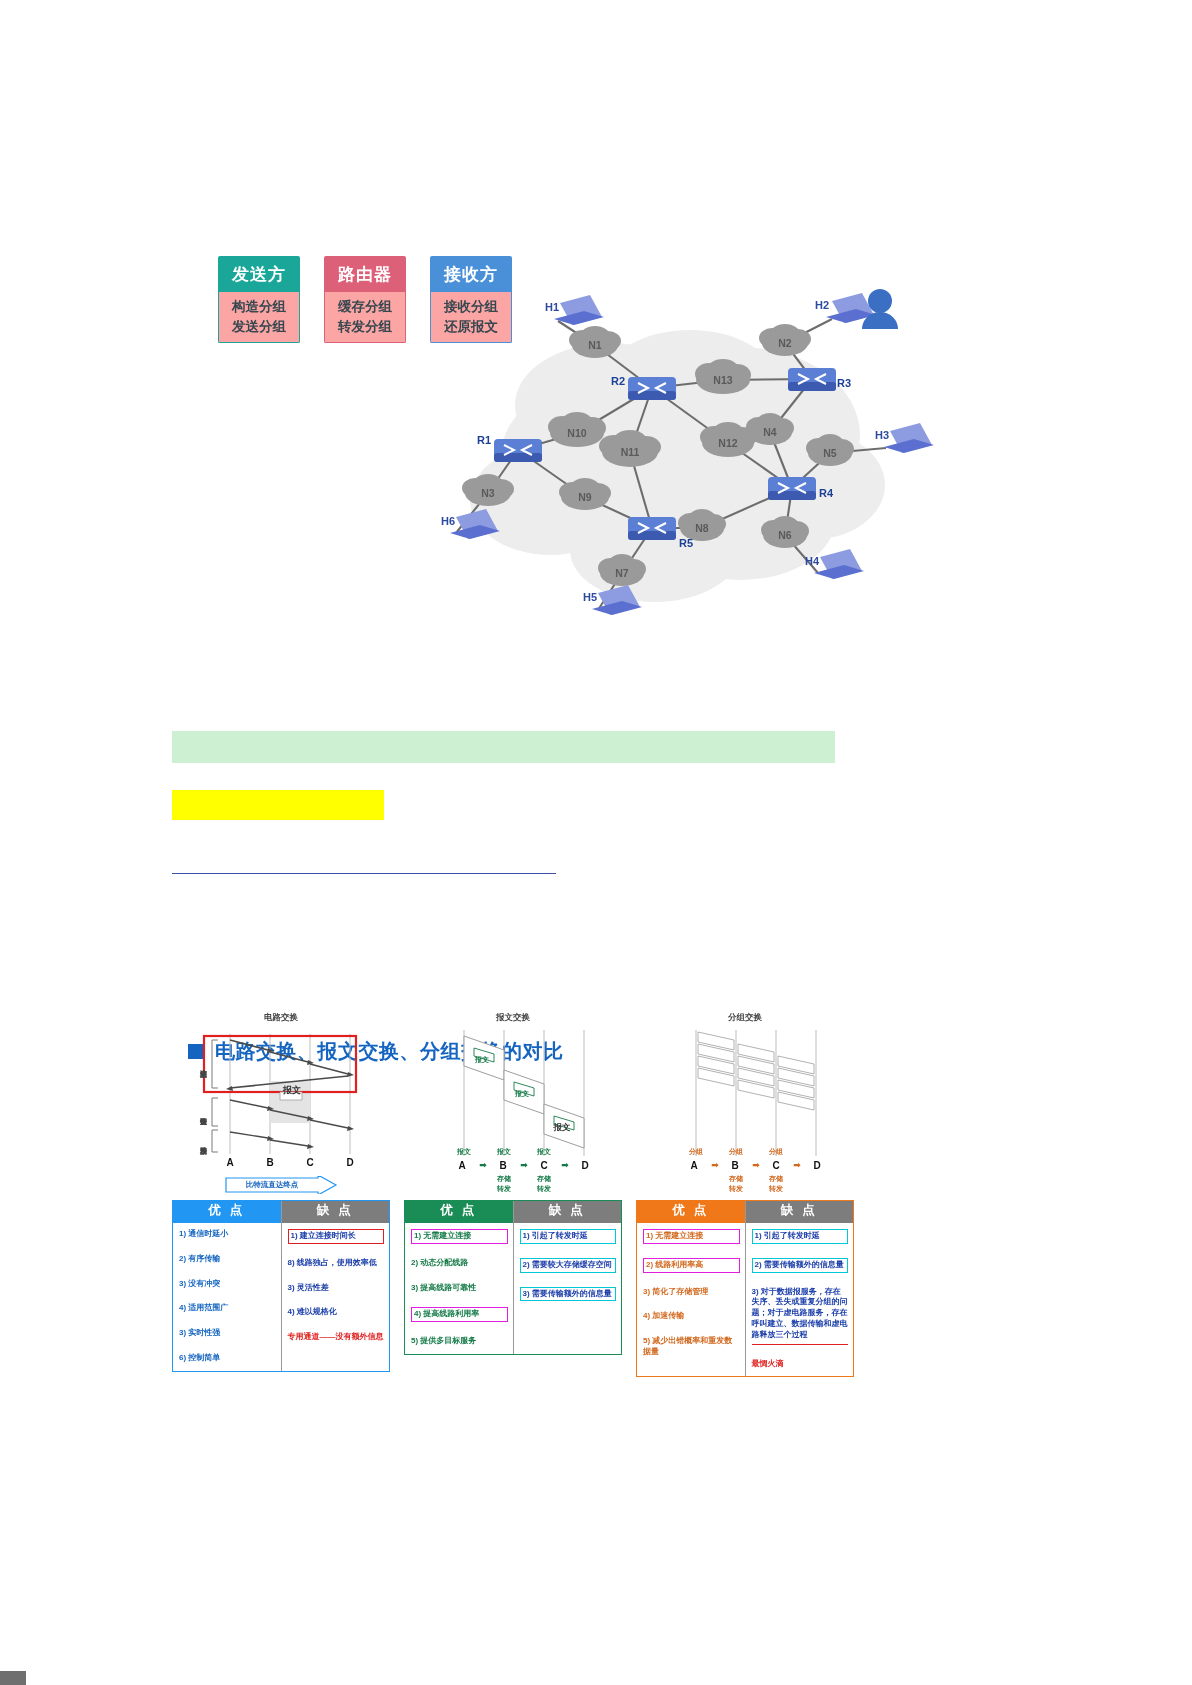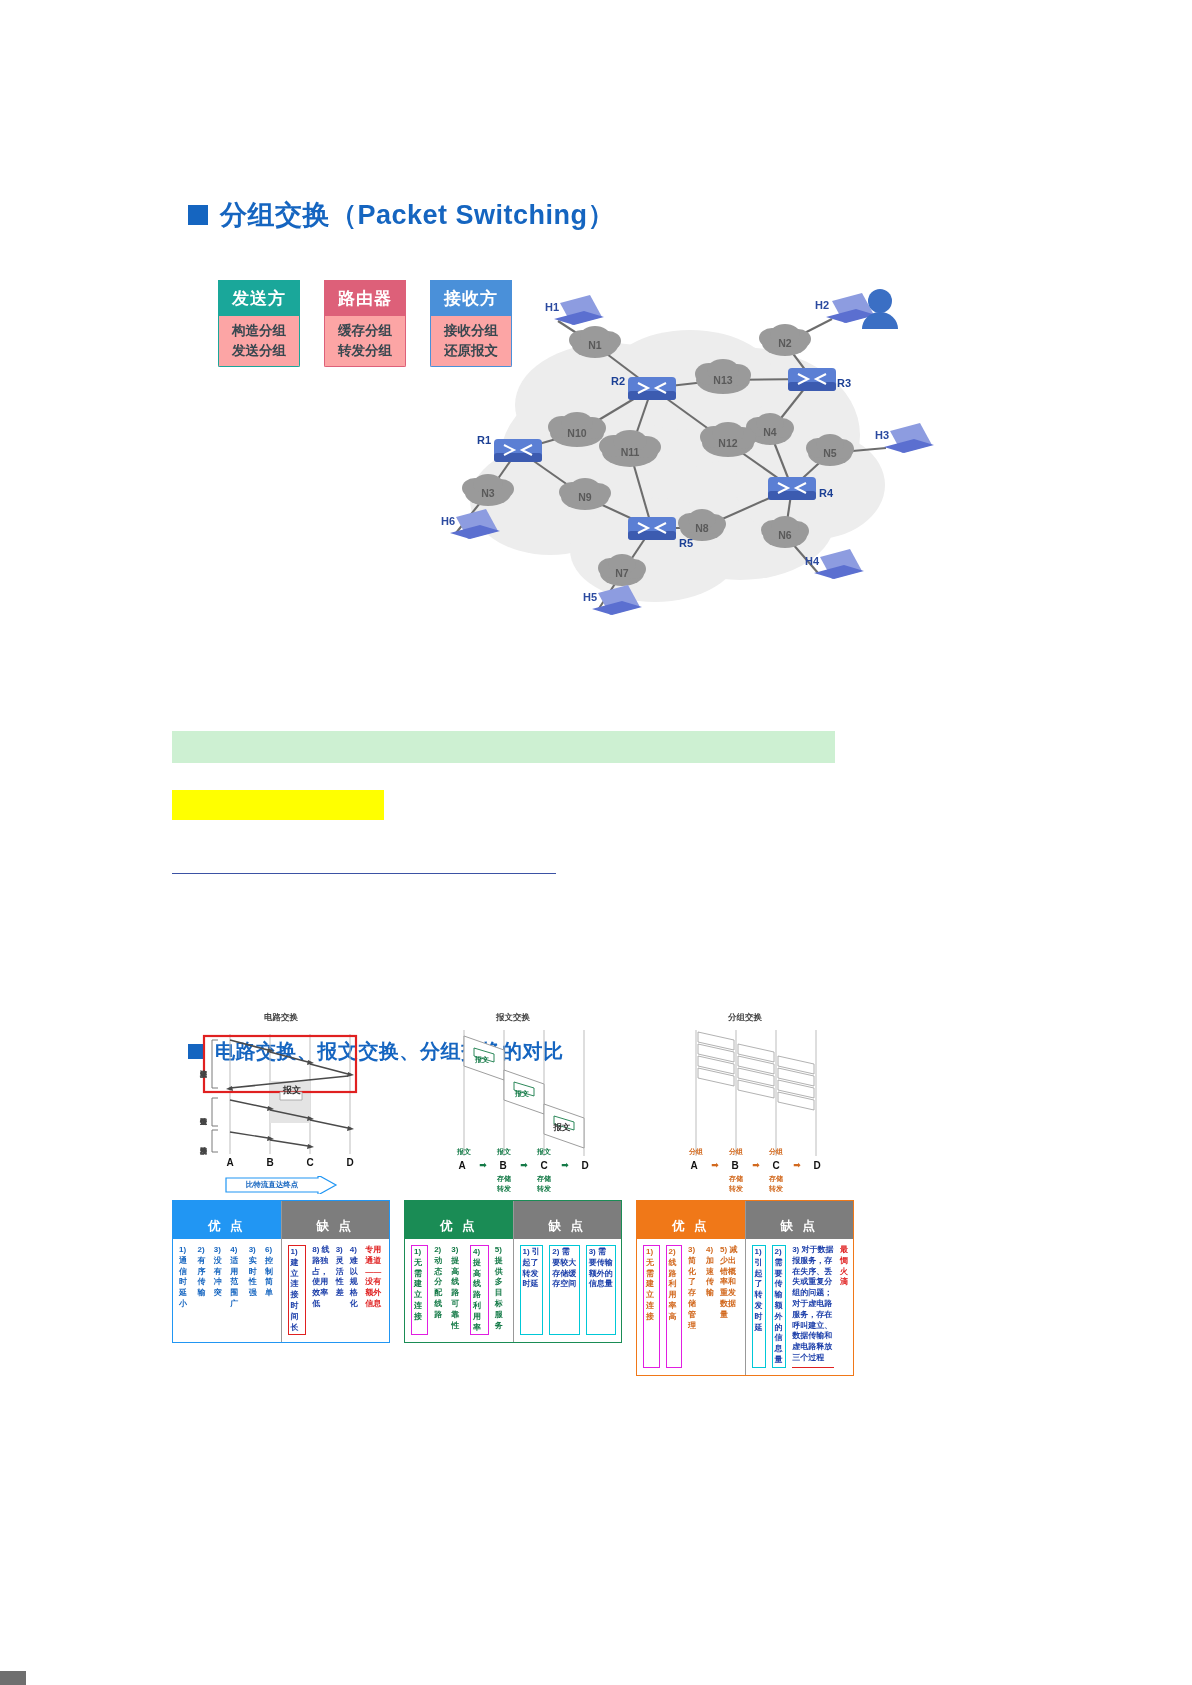--- a/index.html
+++ b/index.html
@@ -16,21 +16,21 @@
   .sec-head .sq{width:20px;height:20px;background:#1565C0;flex:none;}
   .sec-head .tx{font-size:27px;font-weight:bold;color:#1565C0;letter-spacing:.5px;white-space:nowrap;}
   #head1{left:188px;top:197px;}
   #head2{left:188px;top:1038px;}
   #head2 .sq{width:15px;height:15px;}
   #head2 .tx{font-size:20px;}
 
   
   .legend{position:absolute;top:256px;display:flex;gap:24px;left:218px;}
   .lg{width:82px;border-radius:2px;overflow:hidden;}
-  .lg .cap{color:#fff;font-weight:bold;font-size:17px;text-align:center;padding:7px 0 6px;letter-spacing:1px;margin-top:24px;}
+  .lg .cap{color:#fff;font-weight:bold;font-size:17px;text-align:center;padding:7px 0 6px;letter-spacing:1px;}
   .lg .body{border:1.5px solid #cfd8dc;border-top:none;background:#fca5a5;
     text-align:center;font-size:13.5px;font-weight:bold;color:#37474F;
     line-height:1.45;padding:5px 0 6px;}
   .lg.teal .cap{background:#1aa79a;}
   .lg.teal .body{border-color:#1aa79a;}
   .lg.pink .cap{background:#dd6079;}
   .lg.pink .body{border-color:#dd6079;}
   .lg.blue .cap{background:#4a90d9;}
   .lg.blue .body{border-color:#4a90d9;}
 
@@ -60,23 +60,23 @@
   .diagram{position:relative;height:148px;margin-top:2px;}
   .diagram svg{position:absolute;left:0;top:0;}
   .dt{position:absolute;font-size:7px;font-weight:bold;transform:translate(-50%,-50%);
       white-space:nowrap;}
   .dt.v{writing-mode:vertical-rl;}
 
   
   .tbl{display:flex;margin-top:6px;border:1.6px solid #999;}
   .tcol{width:50%;display:flex;flex-direction:column;}
   .tcol .th{color:#fff;font-weight:bold;font-size:12.5px;text-align:center;
-    padding:17px 0 4px;letter-spacing:3px;}
+    padding:1px 0 4px;letter-spacing:3px;font-family:Liberation Serif, serif;}
   .tcol .tb{flex:1;background:#fff;padding:6px 5px 7px 6px;display:flex;
-    flex-direction:row;gap:6px;justify-content:center;}
+    flex-direction:column;gap:14px;}
   .li{font-size:8px;font-weight:bold;line-height:1.35;}
   .li.boxed{border:1.4px solid #e02020;padding:1px 2px;}
   .li.boxed-magenta{border:1.4px solid #e11fe1;padding:1px 2px;}
   .li.boxed-cyan{border:1.4px solid #00c8d7;padding:1px 2px;}
   .li.note-red{color:#e02020;}
   .li.underline-red{border-bottom:1.6px solid #e02020;padding-bottom:3px;}
 
   
   #col1 .th.good{background:#2196f3;} #col1 .li.good{color:#1565C0;}
   #col1 .tbl{border-color:#2196f3;}
@@ -88,24 +88,20 @@
   .li.bad{color:#1c3faa;}
   .tcol.badcol{border-left:1.4px solid #999;}
 
   #footmark{position:absolute;left:0;bottom:0;width:26px;height:14px;background:#6f6f6f;}
 </style>
 </head>
 <body>
 
 <div class="page">
 
-  <div class="sec-head" id="head1">
-    <span class="sq"></span>
-    <span class="tx">分组交换（Packet Switching）</span>
-  </div>
 
   <div class="legend">
     <div class="lg teal">
       <div class="cap">发送方</div>
       <div class="body">
         <div>构造分组</div>
         <div>发送分组</div>
       </div>
     </div>
     <div class="lg pink">

